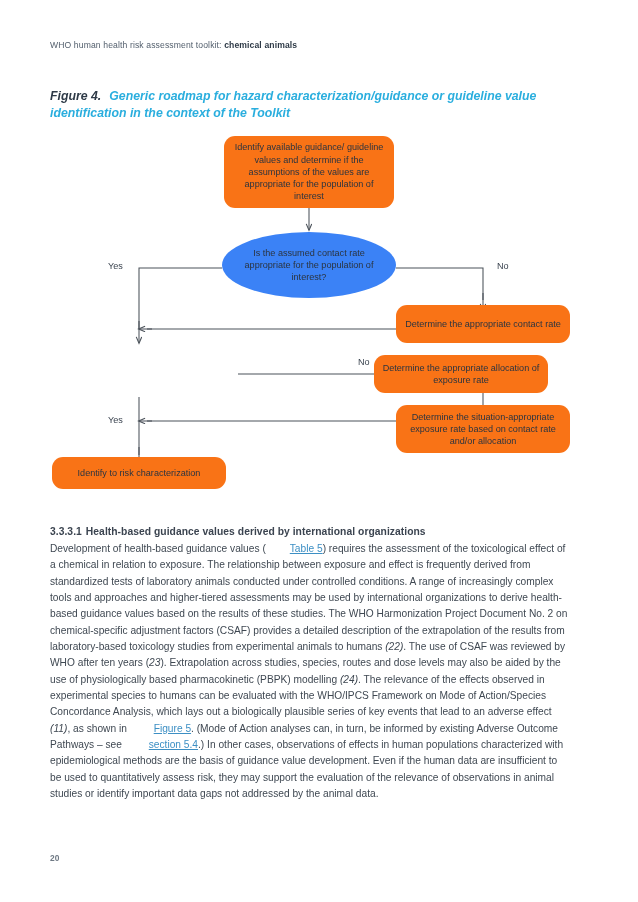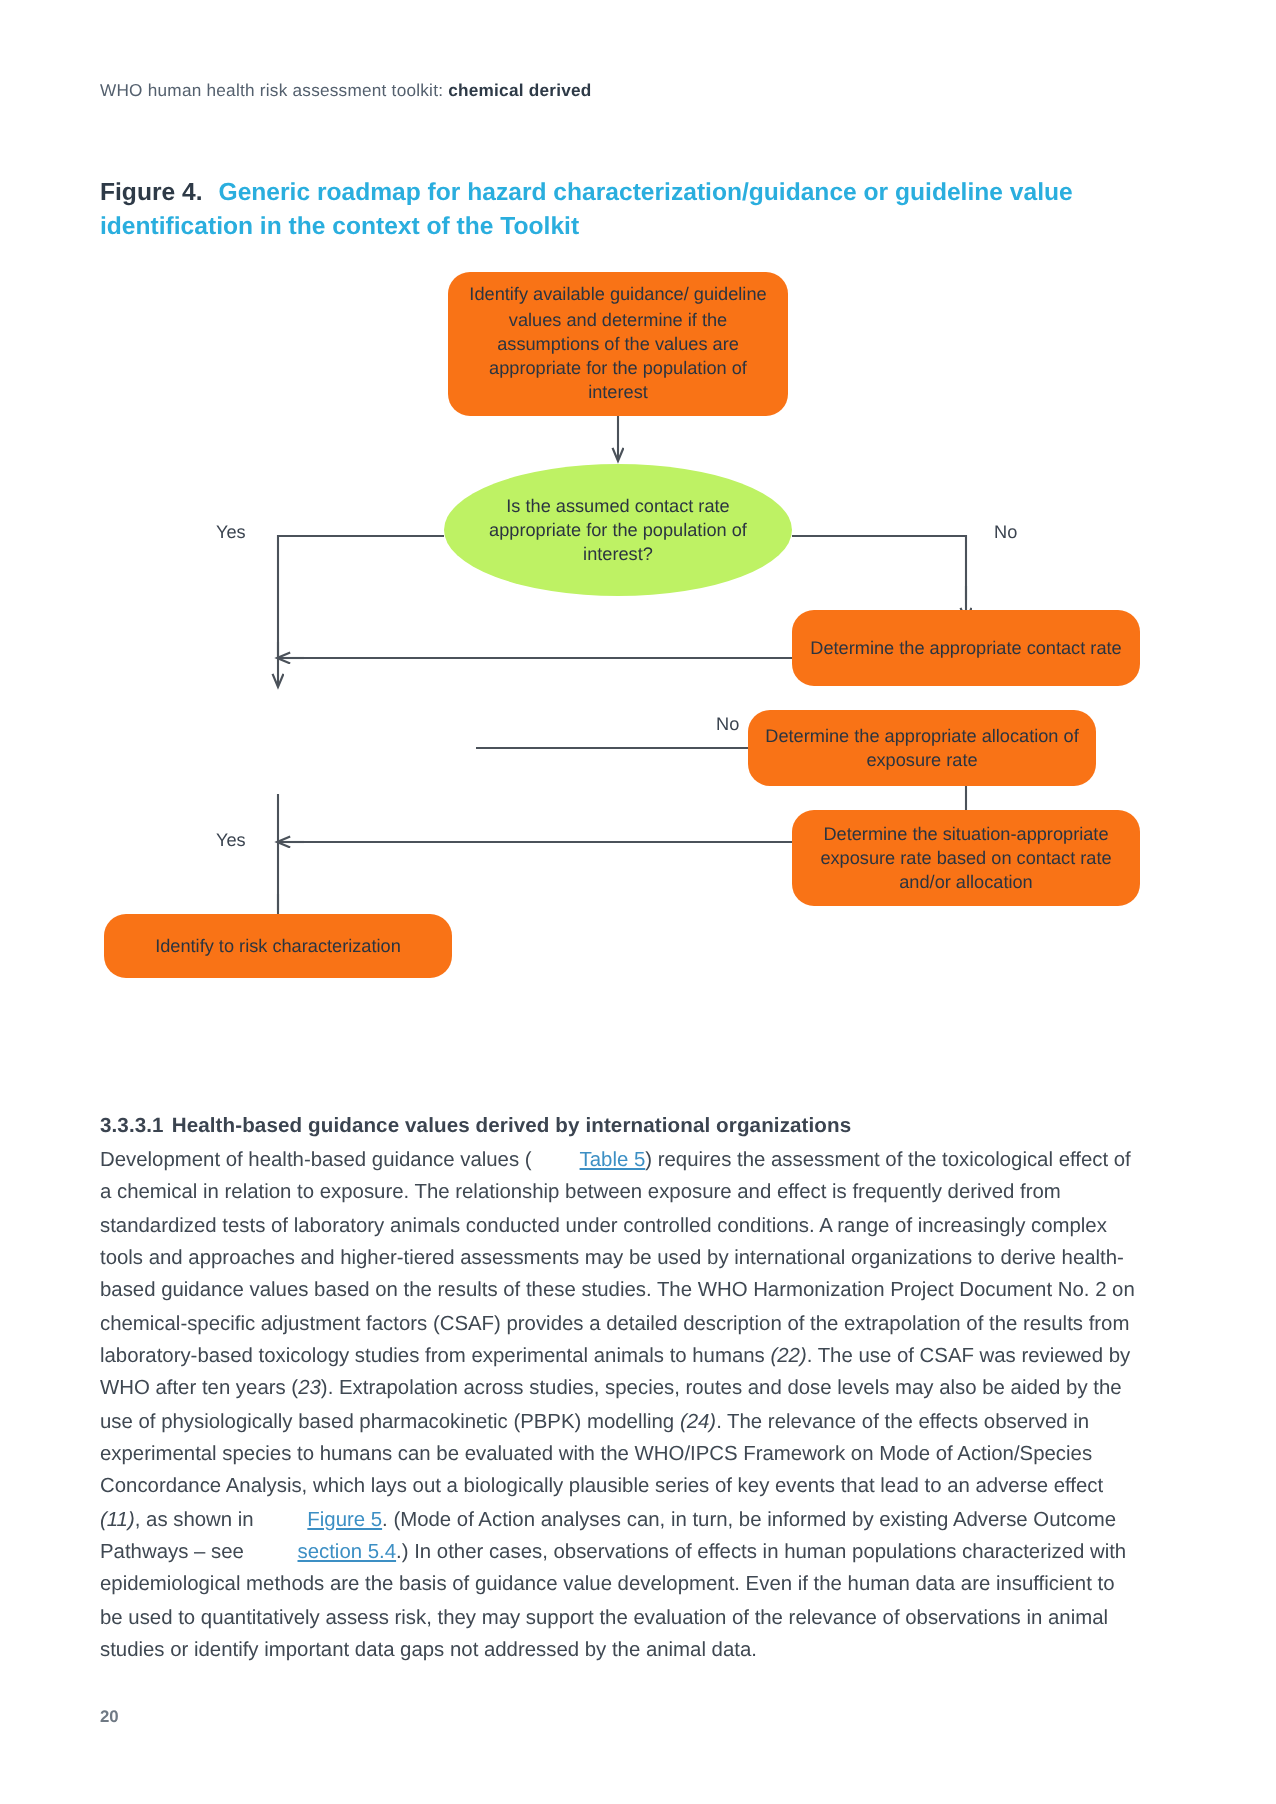--- a/index.html
+++ b/index.html
@@ -40,20 +40,21 @@
   
   .fig-title {
     position: absolute;
     left: 50px;
     top: 88px;
     width: 500px;
     font-size: 12.3px;
     line-height: 17px;
     color: #2aaede;
     font-weight: bold;
+    font-style: italic;
   }
   .fig-title .fig-num {
     color: #2e3a47;
     font-weight: bold;
     margin-right: 8px;
   }
   .fig-title .fig-text {
     font-weight: bold;
     color: #2aaede;
   }
@@ -72,34 +73,34 @@
     font-size: 9.1px;
     line-height: 12.2px;
     text-align: center;
     display: flex;
     align-items: center;
     justify-content: center;
     box-sizing: border-box;
     padding: 4px 8px;
   }
   .node.rounded { border-radius: 11px; }
-  .node.ellipse { border-radius: 50%; background: #bef264; }
+  .node.ellipse { border-radius: 50%; background: #3b82f6; }
 
   .edge-label {
     position: absolute;
     font-size: 9.1px;
     color: #3b4450;
     white-space: nowrap;
   }
 
   
   .body-wrap {
     position: absolute;
     left: 50px;
-    top: 556px;
+    top: 524px;
     width: 520px;
   }
   .sec-head {
     font-size: 10.3px;
     font-weight: bold;
     color: #3b4450;
     line-height: 16px;
     margin: 0 0 1px 0;
     letter-spacing: 0.05px;
   }
@@ -126,21 +127,21 @@
     font-size: 8.4px;
     color: #6f7984;
     font-weight: bold;
   }
 </style>
 </head>
 <body>
 
 <div class="page">
 
-  <div class="running-head"><span>WHO human health risk assessment toolkit: </span><span class="rh-bold">chemical derived</span></div>
+  <div class="running-head"><span>WHO human health risk assessment toolkit: </span><span class="rh-bold">chemical animals</span></div>
 
   <div class="fig-title"><span class="fig-num">Figure 4.</span><span class="fig-text">Generic roadmap for hazard characterization/guidance or guideline value identification in the context of the Toolkit</span></div>
 
   <svg class="flow-svg" viewBox="0 0 638 385" xmlns="http://www.w3.org/2000/svg">
     <defs>
       <marker id="arr" markerWidth="9" markerHeight="9" refX="6.2" refY="3" orient="auto" markerUnits="strokeWidth">
         <path d="M0.4,0.4 L6.6,3 L0.4,5.6" fill="none" stroke="#4b525a" stroke-width="1.05"></path>
       </marker>
     </defs>
     <g stroke="#4b525a" stroke-width="1.05" fill="none">

